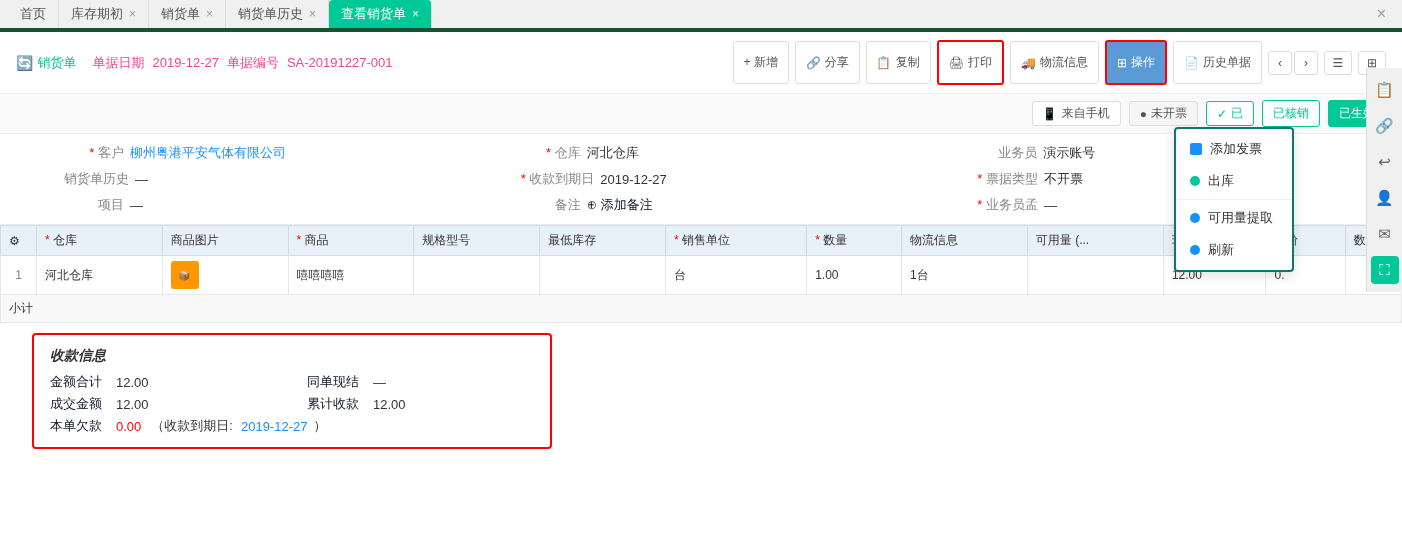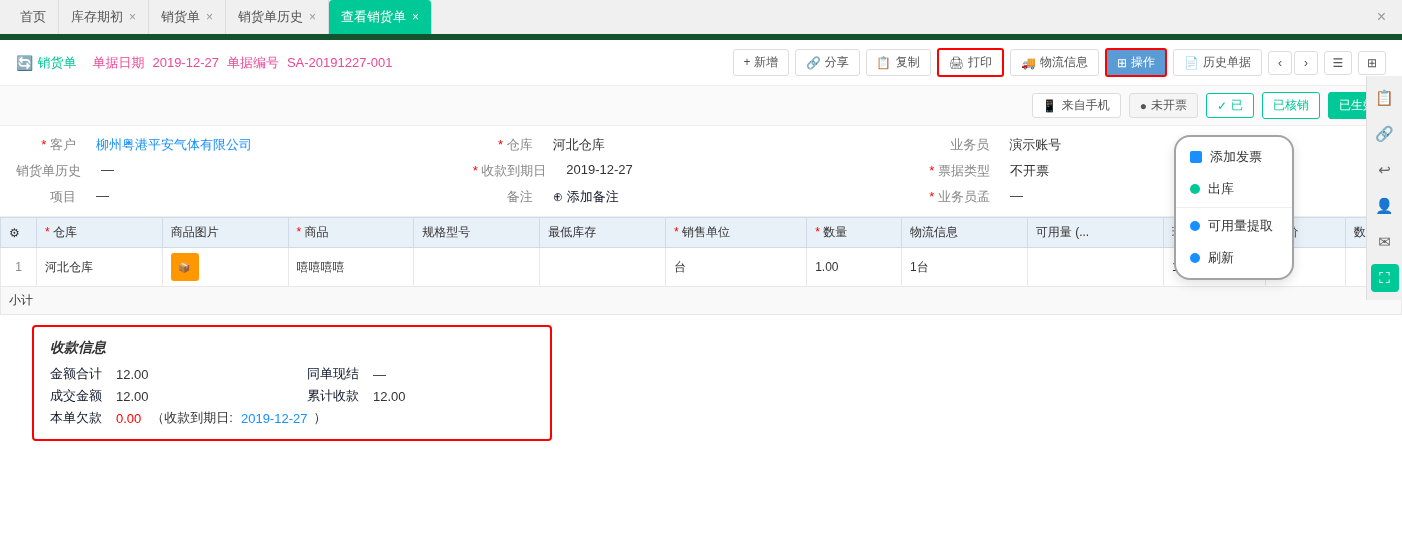--- a/index.html
+++ b/index.html
@@ -1,21 +1,21 @@
 <!DOCTYPE html>
 <html><head>
   <meta charset="utf-8">
   <style>
     * { box-sizing: border-box; margin: 0; padding: 0; }
     body { font-family: 'Microsoft YaHei', Arial, sans-serif; font-size: 13px; background: #f5f5f5; color: #333; overflow: hidden; }
 
     
     .tab-bar {
-      display: flex; align-items: center; background: #f0f0f0; border-bottom: 6px solid #14532d;
-      padding: 0 8px; height: 40px; position: relative;
+      display: flex; align-items: center; background: #f0f0f0; border-bottom: 4px solid #14532d;
+      padding: 0 8px; height: 32px; position: relative;
     }
     .tab {
       display: flex; align-items: center; padding: 0 12px; height: 100%; cursor: pointer;
       font-size: 13px; color: #555; border-right: 1px solid #ddd; white-space: nowrap;
       background: #f0f0f0;
     }
     .tab-close {
       margin-left: 6px; color: #999; cursor: pointer; font-size: 12px;
     }
     .tab.highlight { background: #00c896; color: #fff; border-radius: 4px 4px 0 0; }
@@ -29,21 +29,21 @@
 
     
     .doc-header {
       display: flex; align-items: center; padding: 8px 16px; border-bottom: 1px solid #eee;
       background: #fff; gap: 16px;
     }
     .doc-title { color: #00c896; font-size: 13px; display: flex; align-items: center; gap: 4px; font-weight: 500; }
     .doc-info { display: flex; align-items: center; gap: 8px; font-size: 13px; color: #ec4899; }
     .doc-actions { margin-left: auto; display: flex; align-items: center; gap: 6px; }
     .btn-action {
-      display: flex; align-items: center; gap: 4px; padding: 4px 10px; border: 1px solid #ddd;
+      display: flex; align-items: center; gap: 4px; padding: 12px 10px; border: 1px solid #ddd;
       border-radius: 3px; background: #fff; cursor: pointer; font-size: 12px; color: #555;
       white-space: nowrap;
     }
     .btn-action.print-highlight { border: 2px solid red; color: #555; }
     .btn-action.logistics { background: #fff; }
     .btn-action.operate { background: #5b9bd5; color: #fff; border-color: #5b9bd5; }
     .btn-action.history-records { background: #fff; }
     .btn-status { padding: 4px 10px; border-radius: 3px; font-size: 12px; cursor: pointer; border: none; }
     .btn-status.sold { background: #fff; border: 1px solid #00c896; color: #00c896; }
     .btn-status.effective { background: #00c896; color: #fff; border: 1px solid #00c896; }
@@ -59,21 +59,21 @@
       cursor: pointer; font-size: 12px; color: #555; display: flex; align-items: center; gap: 4px;
     }
     .btn-sm.phone { }
     .btn-sm.unopened { background: #f5f5f5; }
     .btn-sm.check { background: #fff; border-color: #00c896; color: #00c896; }
 
     
     .form-section {
       padding: 10px 16px; border-bottom: 1px solid #eee; display: grid; grid-template-columns: 1fr 1fr 1fr; gap: 8px 0;
     }
-    .form-row { display: flex; gap: 20px; }
+    .form-row { display: flex; align-items: center; gap: 6px; margin-left: 48px; }
     .form-label { color: #888; font-size: 13px; min-width: 60px; text-align: right; }
     .form-label.required::before { content: '* '; color: red; }
     .form-value { font-size: 13px; color: #333; }
     .form-value.link { color: #1890ff; }
     .form-add { color: #0f172a; cursor: pointer; font-size: 13px; }
 
     
     .table-section { flex: 1; overflow: hidden; }
     table { width: 100%; border-collapse: collapse; font-size: 12px; }
     thead th {
@@ -113,21 +113,21 @@
     .dropdown-item .icon-square { width: 12px; height: 12px; border-radius: 2px; display: inline-block; }
     .dropdown-divider { height: 1px; background: #eee; margin: 2px 0; }
 
     
     .right-sidebar {
       position: absolute; right: 0; top: 36px; width: 36px; background: #f0f0f0; border-left: 1px solid #ddd;
       display: flex; flex-direction: column; align-items: center; padding: 8px 0; gap: 8px;
     }
     .sidebar-icon { width: 28px; height: 28px; display: flex; align-items: center; justify-content: center; cursor: pointer; color: #666; font-size: 15px; border-radius: 4px; }
     .sidebar-icon.highlight { background: #00c896; color: #fff; }
-    .dropdown-highlight { border: 2px solid #a3a3a3; border-radius: 16px; }
+    .dropdown-highlight { border: 2px solid #0f766e; border-radius: 4px; }
 
     
     .bottom-section { padding: 0 16px 8px; display: flex; gap: 16px; }
   </style>
 </head>
 <body>
 
 <div style="width:1402px; height:533px; position:relative; overflow:hidden; background:#fff;">
 
   <div class="tab-bar">

